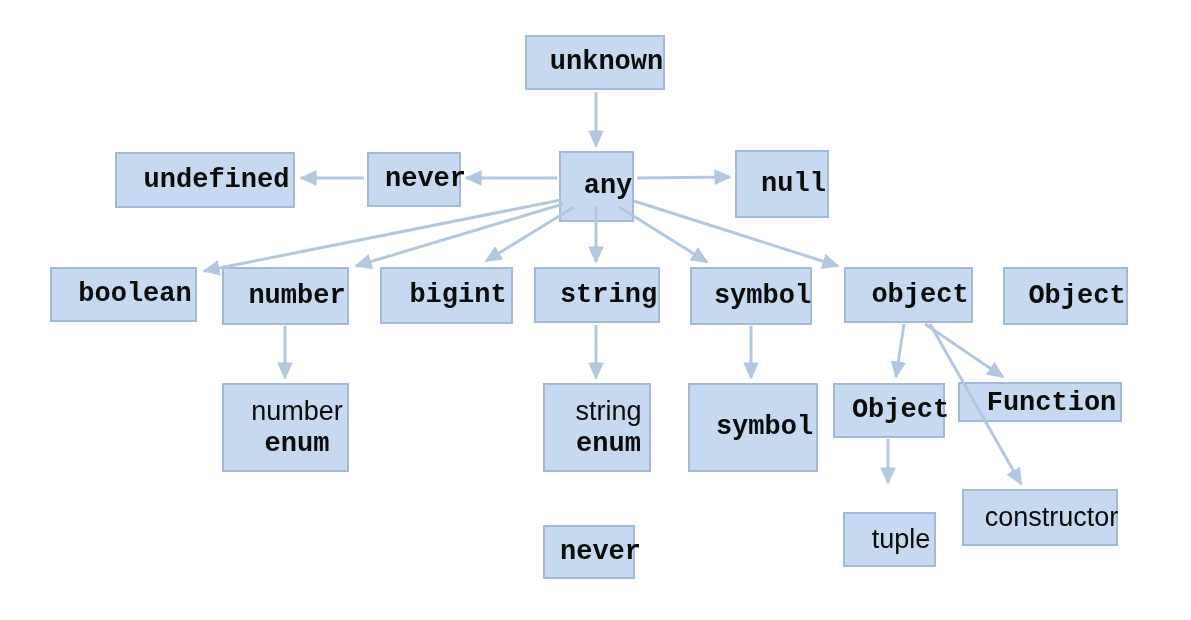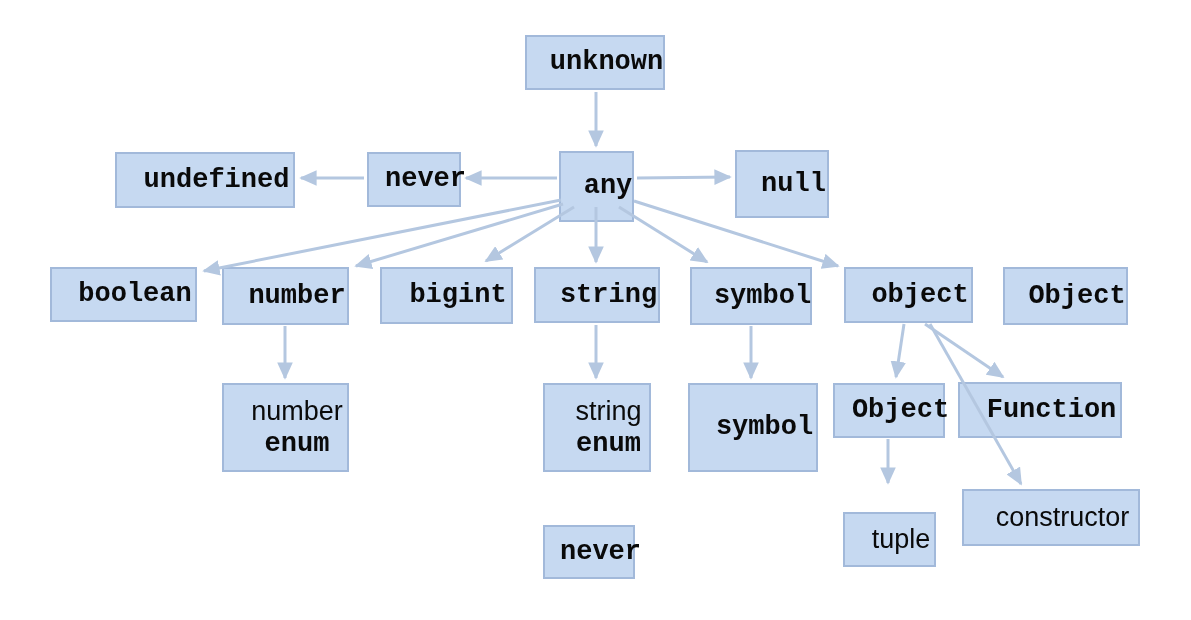--- a/index.html
+++ b/index.html
@@ -125,26 +125,26 @@
       <div class="node" style="left: 543px; top: 383px; width: 108px; height: 89px; background: rgb(198, 217, 241); border: 2px solid rgb(162, 185, 218);">
         <span class="line-sans">string</span>
         <span class="line-mono">enum</span>
       </div>
       <div class="node" style="left: 688px; top: 383px; width: 130px; height: 89px; background: rgb(198, 217, 241); border: 2px solid rgb(162, 185, 218);">
         <span class="line-mono">symbol</span>
       </div>
       <div class="node" style="left: 833px; top: 383px; width: 112px; height: 55px; background: rgb(198, 217, 241); border: 2px solid rgb(162, 185, 218);">
         <span class="line-mono">Object</span>
       </div>
-      <div class="node" style="left: 958px; top: 382px; width: 164px; height: 56px; background: rgb(198, 217, 241); border: 2px solid rgb(162, 185, 218);">
+      <div class="node" style="left: 958px; top: 382px; width: 164px; height: 40px; background: rgb(198, 217, 241); border: 2px solid rgb(162, 185, 218); justify-content: flex-end;">
         <span class="line-mono">Function</span>
       </div>
       <div class="node" style="left: 843px; top: 488px; width: 93px; height: 55px; background: rgb(198, 217, 241); border: 2px solid rgb(162, 185, 218); margin-top: 24px;">
         <span class="line-sans">tuple</span>
       </div>
-      <div class="node" style="left: 962px; top: 489px; width: 178px; height: 57px; background: rgb(198, 217, 241); border: 2px solid rgb(162, 185, 218);">
+      <div class="node" style="left: 962px; top: 489px; width: 156px; height: 57px; background: rgb(198, 217, 241); border: 2px solid rgb(162, 185, 218);">
         <span class="line-sans">constructor</span>
       </div>
       <div class="node" style="left: 543px; top: 525px; width: 92px; height: 54px; background: rgb(198, 217, 241); border: 2px solid rgb(162, 185, 218);">
         <span class="line-mono">never</span>
       </div>
     </div>
 </div>
 
 </body></html>

